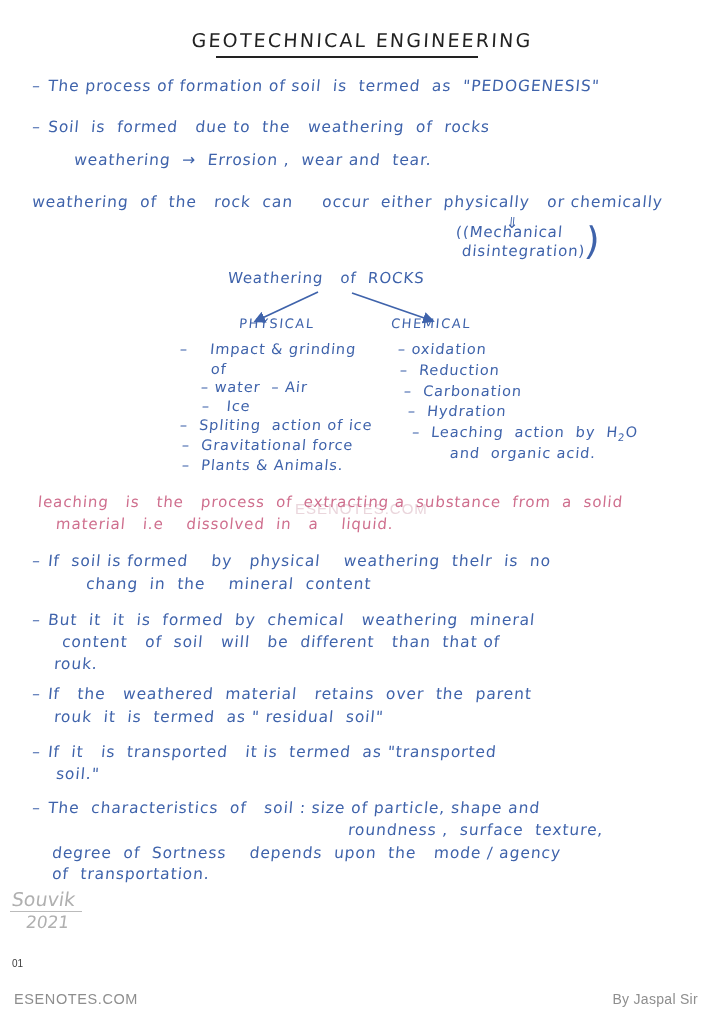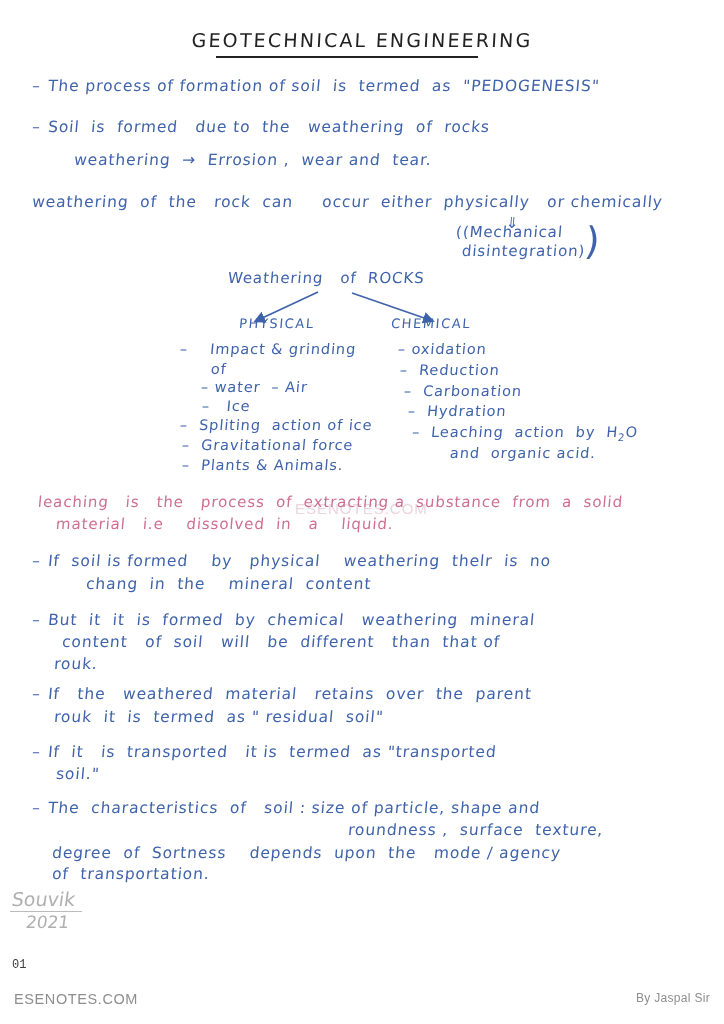--- a/index.html
+++ b/index.html
@@ -91,46 +91,46 @@
   .sig-underline {
     position: absolute;
     height: 1.4px;
     background: #bbbbbb;
   }
 
   .pagenum {
     position: absolute;
     left: 12px;
     top: 958px;
-    font-size: 12px;
+    font-size: 10px;
     color: #3b3b3b;
-    font-family: Liberation Mono, monospace;
+    font-family: Liberation Sans, sans-serif;
   }
 
   .footer {
     position: absolute;
     left: 0;
     top: 983px;
     width: 724px;
     height: 41px;
   }
   .footer-left {
     position: absolute;
     left: 14px;
     top: 8px;
     font-size: 14.5px;
     color: #8e8e8e;
     letter-spacing: 0.6px;
     font-family: "Liberation Sans", sans-serif;
   }
   .footer-right {
     position: absolute;
-    right: 14px;
+    right: 26px;
     top: 8px;
-    font-size: 12px;
+    font-size: 14px;
     color: #8e8e8e;
     letter-spacing: 0.3px;
     font-family: "Liberation Sans", sans-serif;
   }
   .sub {
     font-size: 0.72em;
     vertical-align: sub;
   }
 </style>
 </head>

